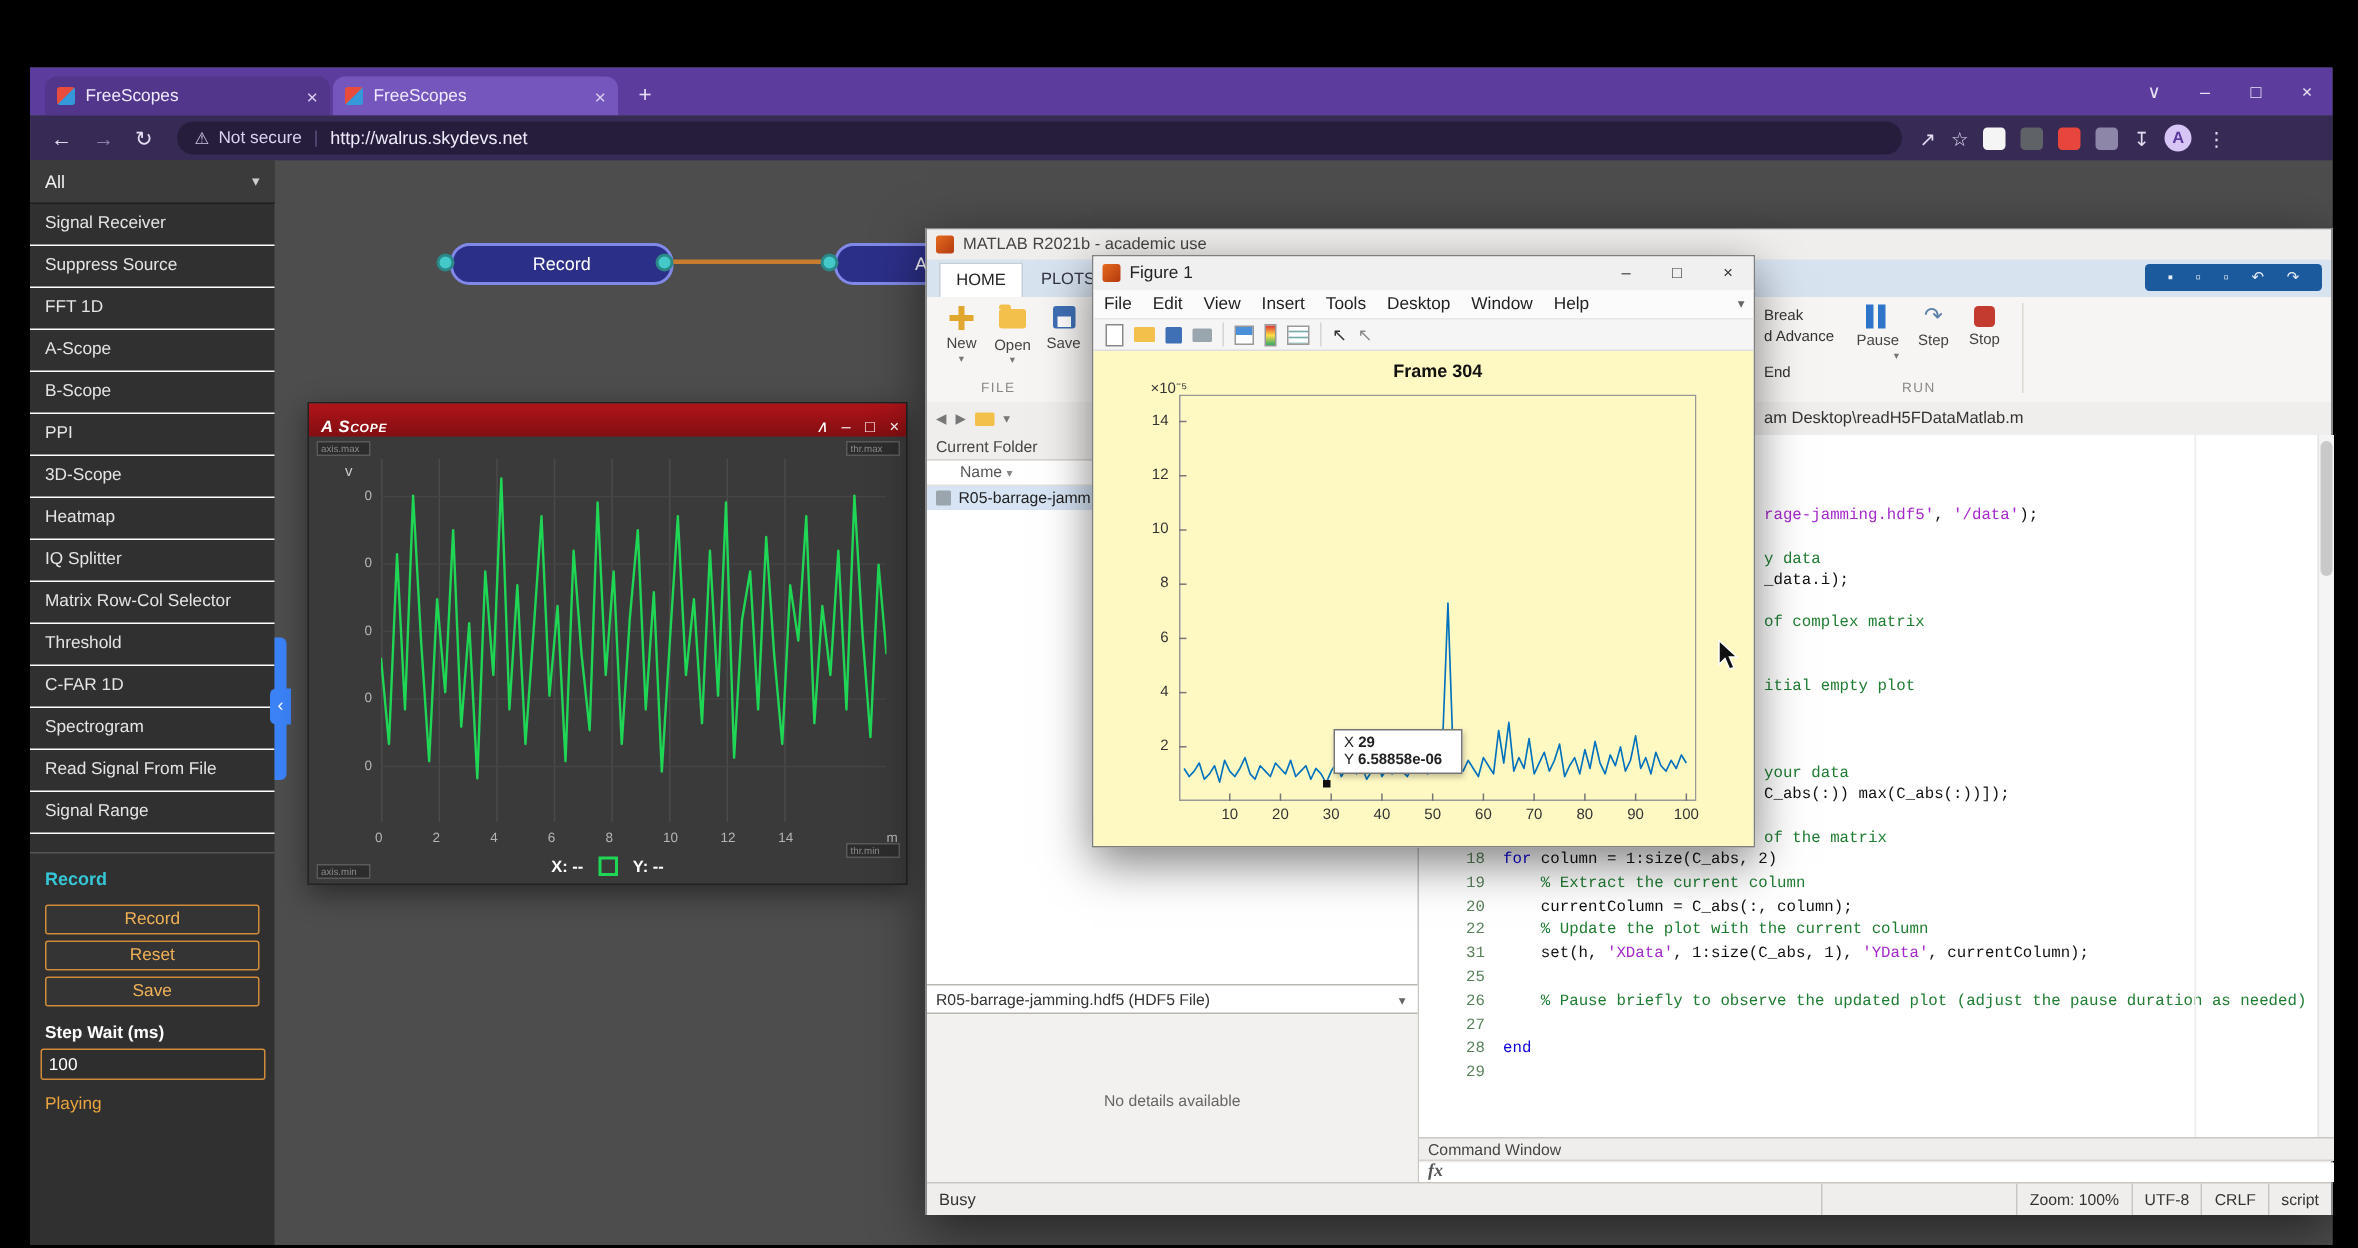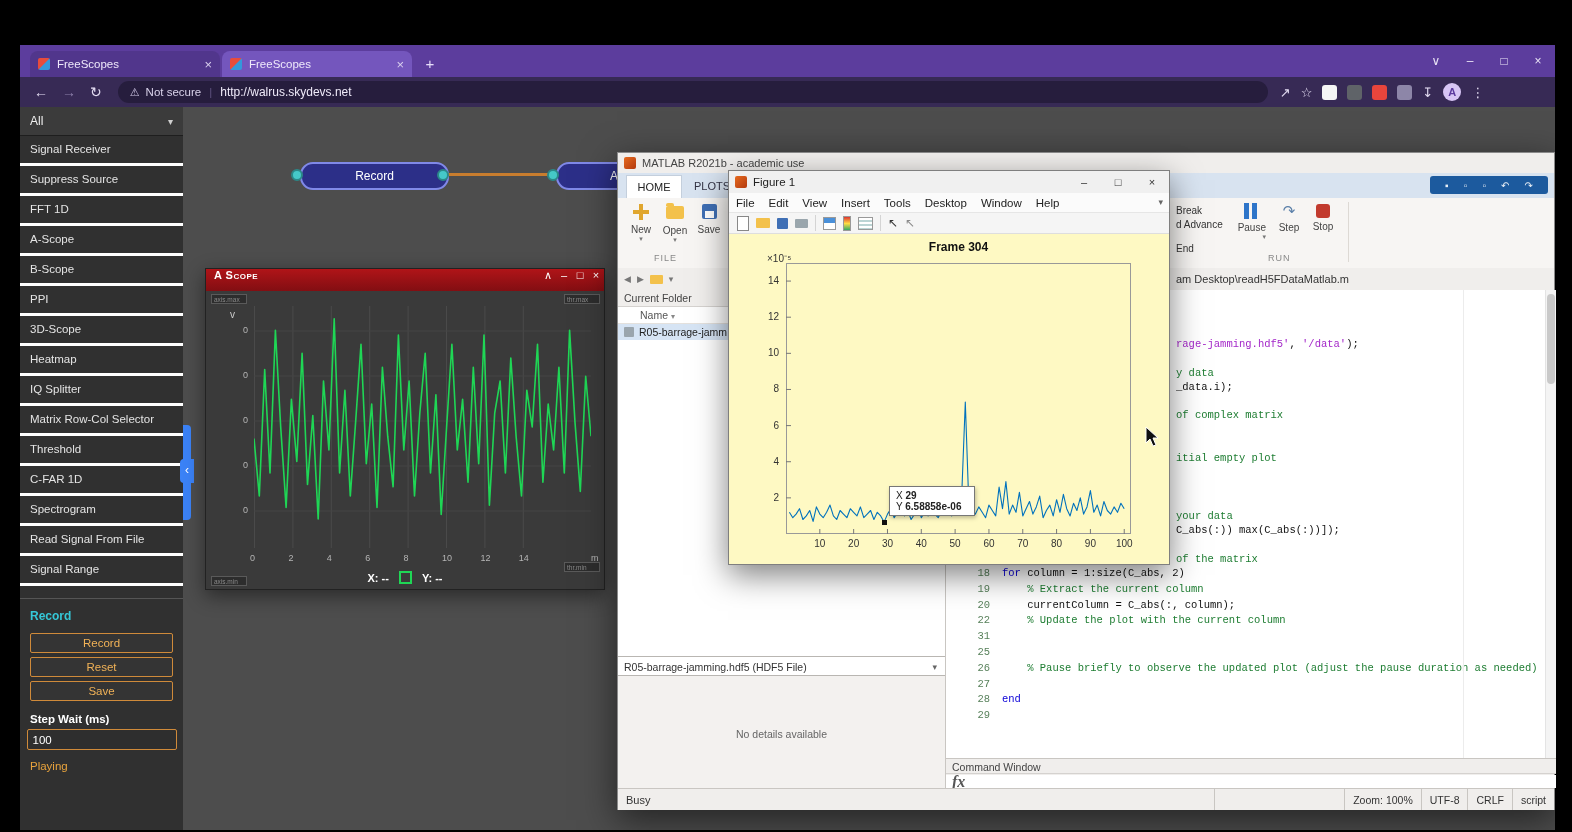--- a/index.html
+++ b/index.html
@@ -29,21 +29,21 @@
   .abico{color:#e3dcf2;font-size:13px;}
   .extico{width:15px;height:15px;border-radius:3px;}
   .avatar{width:18px;height:18px;border-radius:50%;background:#d7c5f5;color:#5b3a9e;font-size:11px;font-weight:bold;
           text-align:center;line-height:18px;}
   .content{position:absolute;left:0;top:62px;width:100%;height:723px;background:#4d4d4d;overflow:hidden;}
   
   .sidebar{position:absolute;left:0;top:0;width:163px;height:100%;background:#303030;}
   .sb-filter{height:28px;background:#3b3b3b;color:#f0f0f0;font-size:12px;display:flex;align-items:center;
              padding:0 10px;border-bottom:1px solid #1e1e1e;justify-content:space-between;}
   .sb-filter .caret{font-size:10px;color:#cfcfcf;}
-  .sb-item{height:27px;line-height:27px;color:#e4e4e4;font-size:11.5px;padding-left:10px;border-bottom:3px solid #ffffff;}
+  .sb-item{height:27px;line-height:27px;color:#e4e4e4;font-size:11.5px;padding-left:10px;border-bottom:1px solid #ffffff;}
   .sb-divider{margin-top:12px;border-top:1px solid #555;}
   .sb-title{color:#35c7d7;font-size:12px;font-weight:bold;padding:10px 10px 6px 10px;}
   .sb-btn{display:block;width:143px;height:20px;margin:4px auto 0 auto;background:#343434;border:1px solid #cf8a3a;
           color:#f1b257;font-size:11.5px;border-radius:2px;font-family:"Liberation Sans",sans-serif;}
   .sb-label{color:#fff;font-size:11.5px;font-weight:bold;padding:12px 10px 4px 10px;}
   .sb-input{display:block;width:141px;height:17px;margin:0 auto;background:#2e2e2e;border:1px solid #cf8a3a;
             color:#fff;font-size:11.5px;padding-left:5px;border-radius:2px;}
   .sb-status{color:#e8a33d;font-size:11.5px;padding:10px 10px;}
   .handle-bar{position:absolute;left:163px;top:318px;width:8px;height:95px;background:#3b82f6;border-radius:0 4px 4px 0;}
   .handle-chev{position:absolute;left:160px;top:352px;width:14px;height:24px;background:#3b82f6;border-radius:4px 0 0 4px;
@@ -52,21 +52,21 @@
   .node{position:absolute;top:55px;height:24px;border-radius:13px;background:#2c2f88;border:2px solid #8089e8;
         color:#fff;font-size:12px;display:flex;align-items:center;justify-content:center;}
   .node1{left:280px;width:145px;}
   .node2{left:536px;width:150px;}
   .wire{position:absolute;left:425px;top:66px;width:110px;height:3px;background:#c87d2e;}
   .dot{position:absolute;width:8px;height:8px;border-radius:50%;background:#45c8c8;border:2px solid #2b8888;top:62px;}
   
   .ascope{position:absolute;left:185px;top:161px;width:400px;height:322px;background:#3a3a3a;
           box-shadow:0 6px 18px rgba(0,0,0,.45);border:1px solid #222;box-sizing:border-box;}
   .as-tb{position:absolute;left:0;top:0;width:100%;height:22px;background:linear-gradient(#b01418,#820e12);
-         display:flex;align-items:flex-start;}
+         display:flex;align-items:flex-end;font-style:italic;}
   .as-title{color:#fff;font-weight:bold;font-size:11px;font-variant:small-caps;letter-spacing:.5px;padding-left:8px;flex:1;}
   .as-btn{color:#fff;font-size:11px;width:16px;text-align:center;}
   .as-field{position:absolute;width:36px;height:10px;background:#2d2d2d;border:1px solid #5a5a5a;color:#8a8a8a;
             font-size:6.5px;line-height:10px;padding:0 2px;box-sizing:border-box;overflow:hidden;}
   .as-ylab{position:absolute;left:24px;top:40px;color:#ccc;font-size:10px;}
   .as-ytick{position:absolute;left:26px;width:16px;text-align:right;color:#b5b5b5;font-size:9px;}
   .as-xtick{position:absolute;top:284px;color:#b5b5b5;font-size:9px;}
   .as-unit{position:absolute;left:385px;top:284px;color:#b5b5b5;font-size:9px;}
   .as-readout{position:absolute;left:0;bottom:5px;width:100%;display:flex;justify-content:center;align-items:center;gap:10px;
               color:#fff;font-size:11px;font-weight:bold;}
@@ -129,21 +129,21 @@
   .ed-ln{width:44px;text-align:right;color:#57805a;padding-right:12px;flex:0 0 auto;}
   .ed-code{white-space:pre;}
   .tk-kw{color:#0b00d8;} .tk-cm{color:#1e7d32;} .tk-st{color:#a428c9;} .tk-pl{color:#111;}
   .ed-vline{position:absolute;left:517px;top:0;height:100%;width:1px;background:#ececec;}
   .ed-scroll{position:absolute;right:0;top:0;width:10px;height:100%;background:#f4f4f4;border-left:1px solid #e4e4e4;}
   .ed-thumb{position:absolute;right:1px;top:4px;width:8px;height:90px;background:#c9c9c9;border-radius:4px;}
   .ml-cmd-head{position:absolute;left:328px;top:605px;width:610px;height:16px;background:#f0eeec;border-top:1px solid #c9c6c2;
                border-bottom:1px solid #d5d2cf;font-size:10.5px;color:#444;line-height:16px;padding-left:6px;box-sizing:border-box;}
   .ml-cmd-body{position:absolute;left:328px;top:622px;width:610px;height:13px;background:#fff;}
   .ml-fx{position:absolute;left:6px;top:-2px;font-family:"Liberation Serif",serif;font-style:italic;font-weight:bold;
-         font-size:16px;color:#555;}
+         font-size:12px;color:#555;}
   .ml-status{position:absolute;left:0;top:635px;width:100%;height:22px;background:#f0eeec;border-top:1px solid #c9c6c2;
              display:flex;align-items:center;box-sizing:border-box;}
   .ml-busy{font-size:11px;color:#333;margin-left:8px;flex:1;}
   .ml-cell{height:100%;border-left:1px solid #c9c6c2;font-size:10.5px;color:#333;display:flex;align-items:center;
            padding:0 8px;box-sizing:border-box;}
   .ml-cell.empty{width:130px;}
   
   .figwin{position:absolute;left:728px;top:170px;width:442px;height:395px;background:#fff;z-index:20;
           border:1px solid #7f7f7f;box-sizing:border-box;box-shadow:0 10px 30px rgba(0,0,0,.5);}
   .fg-tbar{position:absolute;left:0;top:0;width:100%;height:22px;background:#f0f0f0;border-bottom:1px solid #dcdcdc;
@@ -431,20 +431,21 @@
           <div class="ed-row">
             <span class="ed-ln">20</span>
             <span class="ed-code"><span class="tk-pl">    currentColumn = C_abs(:, column);</span></span>
           </div>
           <div class="ed-row">
             <span class="ed-ln">22</span>
             <span class="ed-code"><span class="tk-pl">    </span><span class="tk-cm">% Update the plot with the current column</span></span>
           </div>
           <div class="ed-row">
             <span class="ed-ln">31</span>
+            <span class="ed-code"><span class="tk-pl">    set(h, </span><span class="tk-st">'XData'</span><span class="tk-pl">, 1:size(C_abs, 1), </span><span class="tk-st">'YData'</span><span class="tk-pl">, currentColumn);</span></span>
           </div>
           <div class="ed-row">
             <span class="ed-ln">25</span>
             <span class="ed-code"></span>
           </div>
           <div class="ed-row">
             <span class="ed-ln">26</span>
             <span class="ed-code"><span class="tk-pl">    </span><span class="tk-cm">% Pause briefly to observe the updated plot (adjust the pause duration as needed)</span></span>
           </div>
           <div class="ed-row">

